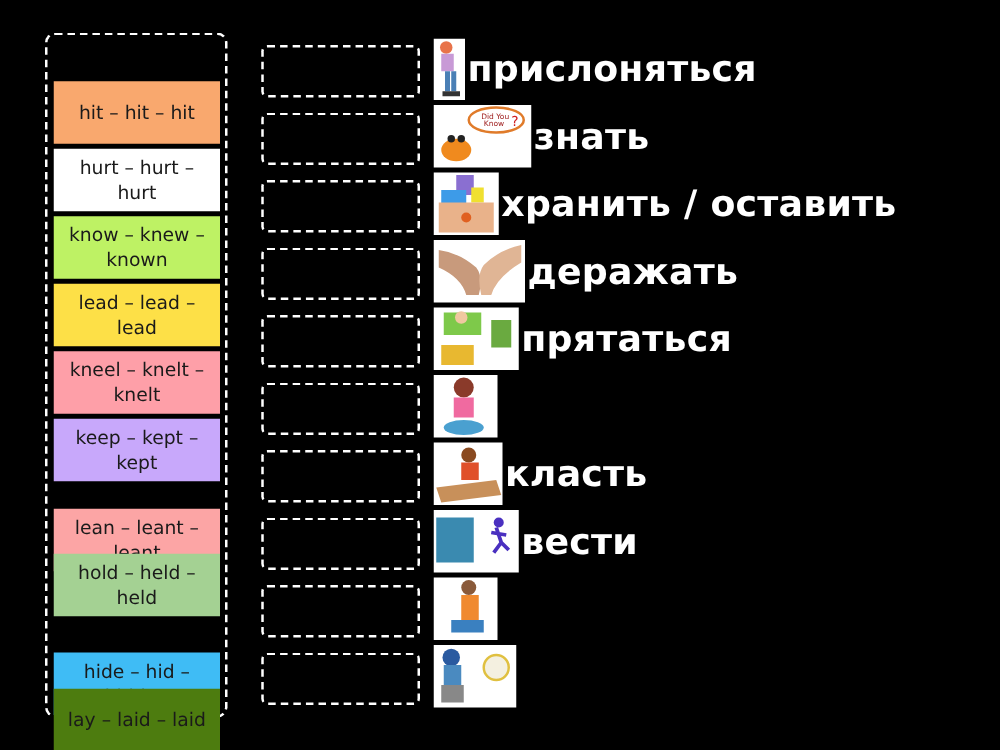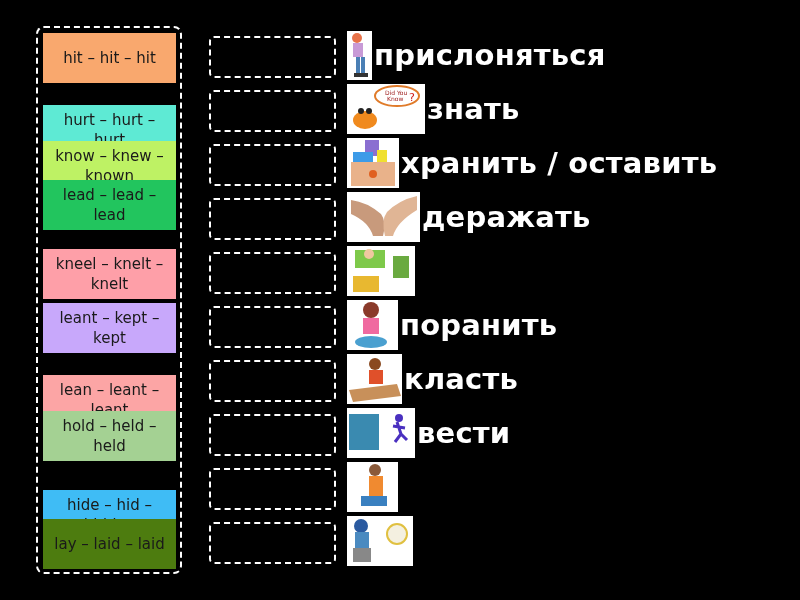--- a/index.html
+++ b/index.html
@@ -1,49 +1,49 @@
 <!DOCTYPE html>
 <html><head>
 <meta charset="utf-8">
 <style>
   html, body { margin:0; padding:0; }
   body { width:800px; height:600px; background:#000; position:relative; overflow:hidden; font-family:"DejaVu Sans", sans-serif; }
   .tray { position:absolute; left:36px; top:26px; width:146px; height:548px; border:2px dashed #fff; border-radius:8px; box-sizing:border-box; }
-  .tile { position:absolute; left:43px; width:133px; height:50px; box-sizing:border-box; display:flex; align-items:center; justify-content:center; text-align:center; color:#1a1a1a; font-size:15px; line-height:20px; padding:0 6px; cursor:grab; }
+  .tile { position:absolute; left:43px; width:133px; height:50px; box-sizing:border-box; display:flex; align-items:center; justify-content:center; text-align:center; color:#1a1a1a; font-size:15px; line-height:20px; padding:0 6px; cursor:grab;margin-top:32px; }
   .slot { position:absolute; left:209px; width:127px; height:42px; border:2px dashed #fff; border-radius:5px; box-sizing:border-box; }
   .row { position:absolute; left:347px; display:flex; align-items:center; height:50px; }
   .pic { background:#fff; position:relative; overflow:hidden; flex:0 0 auto; }
   .word { color:#fff; font-family:"DejaVu Sans", sans-serif; font-size:29px; font-weight:bold; letter-spacing:0.2px; margin-left:2px; white-space:nowrap; }
 </style>
 </head>
 <body>
 
 <div class="tray"></div>
 
 <div id="tiles"></div>
 <div id="slots"></div>
 <div id="rows"></div>
 
 <div class="tile" style="top:33px;background:#f9a86e">
     <span>hit – hit – hit</span>
   </div>
-<div class="tile" style="top:105px;background:#5eead4">
+<div class="tile" style="top:87px;background:#ffffff">
     <span>hurt – hurt – hurt</span>
   </div>
 <div class="tile" style="top:141px;background:#bef264">
     <span>know – knew – known</span>
   </div>
-<div class="tile" style="top:180px;background:#22c55e">
+<div class="tile" style="top:195px;background:#fde047">
     <span>lead – lead – lead</span>
   </div>
 <div class="tile" style="top:249px;background:#fe9fa8">
     <span>kneel – knelt – knelt</span>
   </div>
 <div class="tile" style="top:303px;background:#c8a8fb">
-    <span>leant – kept – kept</span>
+    <span>keep – kept – kept</span>
   </div>
 <div class="tile" style="top:375px;background:#fca5a5">
     <span>lean – leant – leant</span>
   </div>
 <div class="tile" style="top:411px;background:#a4d193">
     <span>hold – held – held</span>
   </div>
 <div class="tile" style="top:490px;background:#3fbcf5">
     <span>hide – hid – hidden</span>
   </div>
@@ -115,31 +115,31 @@
 
 <div class="row" style="top:246px">
   <div class="pic" style="width:68px;height:50px">
     <svg width="68" height="50" viewBox="0 0 68 50">
         <rect x="8" y="4" width="30" height="18" fill="#7ec94a"></rect>
         <circle cx="22" cy="8" r="5" fill="#f0c8a0"></circle>
         <rect x="46" y="10" width="16" height="22" fill="#6aaa40"></rect>
         <rect x="6" y="30" width="26" height="16" fill="#e8b830"></rect>
       </svg>
   </div>
+  <span class="word">прятаться</span>
 </div>
 
 <div class="row" style="top:300px">
   <div class="pic" style="width:51px;height:50px">
     <svg width="51" height="50" viewBox="0 0 51 50">
         <circle cx="24" cy="10" r="8" fill="#8a3a2a"></circle>
         <rect x="16" y="18" width="16" height="16" fill="#f06aa0"></rect>
         <ellipse cx="24" cy="42" rx="16" ry="6" fill="#4aa0d0"></ellipse>
       </svg>
   </div>
-  <span class="word">поранить</span>
 </div>
 
 <div class="row" style="top:354px">
   <div class="pic" style="width:55px;height:50px">
     <svg width="55" height="50" viewBox="0 0 55 50">
         <circle cx="28" cy="10" r="6" fill="#8a4a20"></circle>
         <rect x="22" y="16" width="14" height="14" fill="#e0502a"></rect>
         <polygon points="2,36 50,30 54,42 6,48" fill="#c8905a"></polygon>
       </svg>
   </div>

